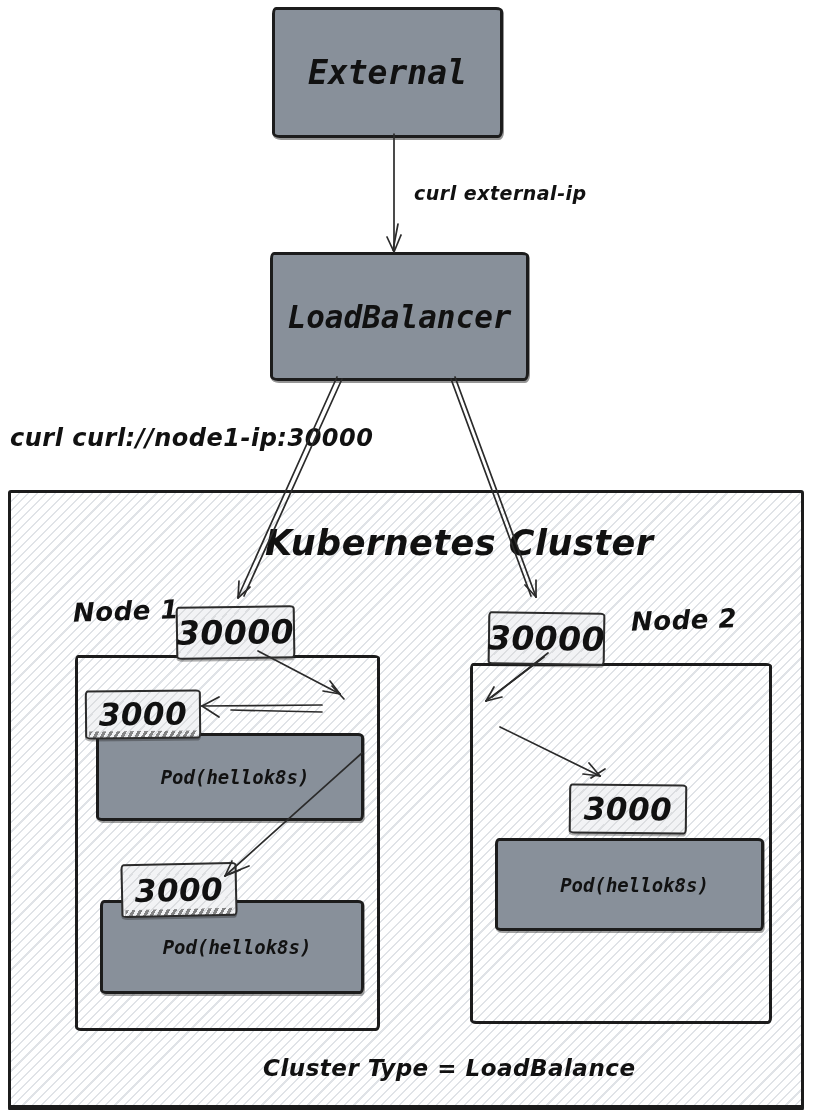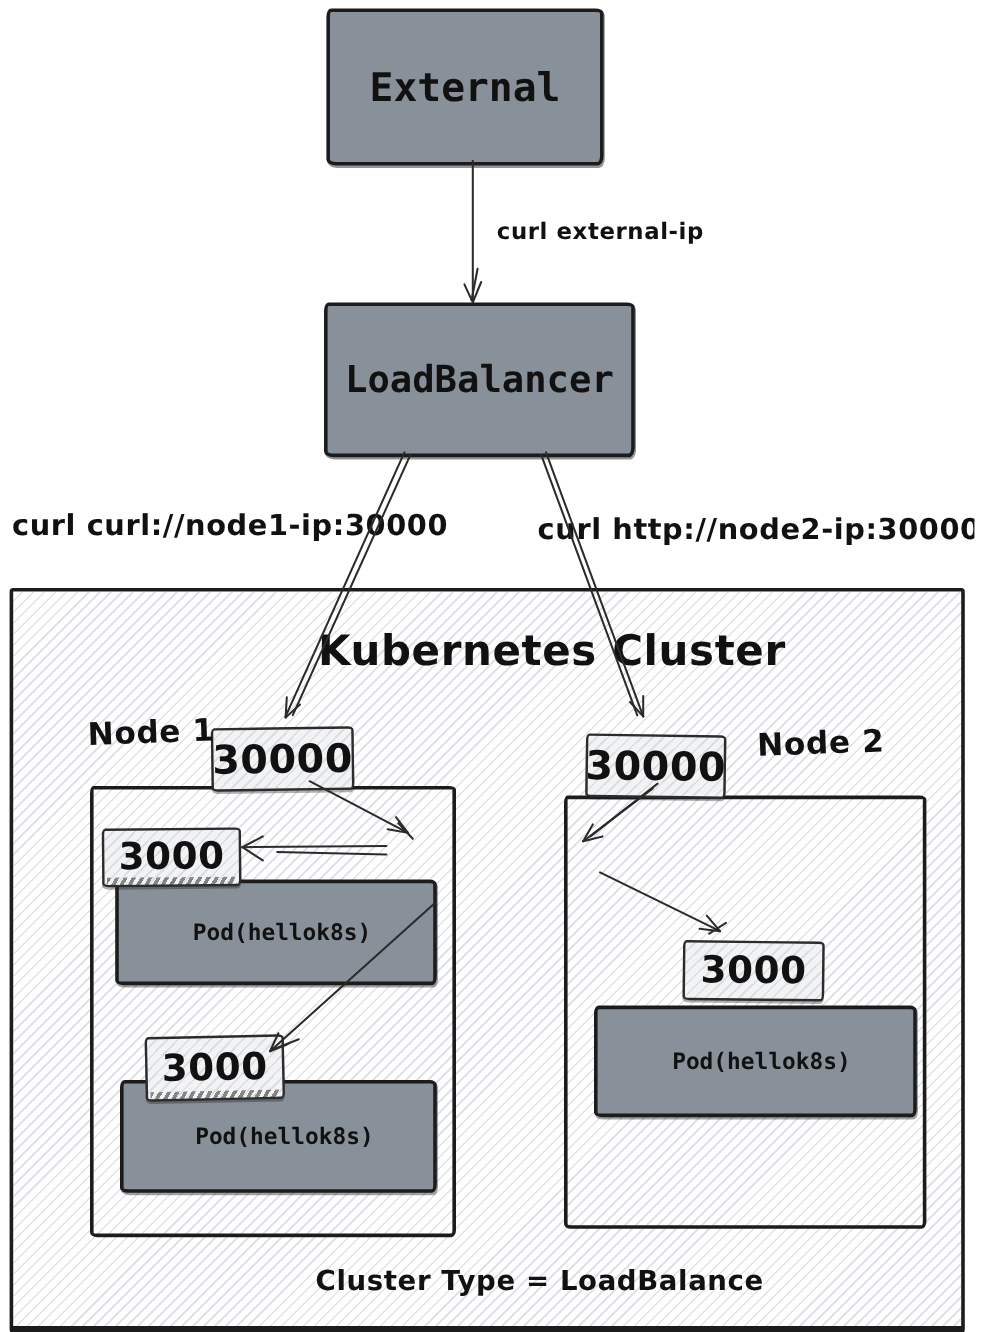--- a/index.html
+++ b/index.html
@@ -1,18 +1,18 @@
 <!DOCTYPE html>
 <html style="--box-fill: #88909a; --border: #1c1c1c; --hatch-line: #e0e3e7; --port-fill: #f2f3f5;"><head>
 <meta charset="utf-8">
 <style>
   html,body{margin:0;padding:0;background:#ffffff;}
   #stage{
     position:relative;width:812px;height:1110px;background:#ffffff;
-    font-family:"DejaVu Sans",sans-serif;color:#111;overflow:hidden;
+    font-family:"DejaVu Sans",sans-serif;color:#111;overflow:hidden;font-style:italic;
   }
   .mono{font-family:"DejaVu Sans Mono","Liberation Mono",monospace;}
   .hand{font-family:cursive,"DejaVu Sans",sans-serif;font-weight:600;letter-spacing:0.5px;}
   
   .graybox{
     position:absolute;background:var(--box-fill);
     border:3px solid var(--border);
     border-radius:4px 7px 5px 8px / 7px 4px 8px 5px;
     display:flex;align-items:center;justify-content:center;
     box-shadow:1px 2px 0 rgba(20,20,20,0.45);
@@ -67,21 +67,20 @@
     <span>External</span>
   </div>
 
   <div class="lbl hand" style="left:414px;top:182px;font-size:19px;">curl external-ip</div>
 
   <div class="graybox mono" style="left:270px;top:252px;width:253px;height:123px;font-size:31px;justify-content:center;">
     <span>LoadBalancer</span>
   </div>
 
   <div class="lbl hand" style="left:10px;top:424px;font-size:24px;">curl curl://node1-ip:30000</div>
-  <div class="lbl hand" style="left:448px;top:427px;font-size:24px;">curl http://node2-ip:30000</div>
 
   <div id="cluster">
 
     <div class="lbl hand" style="left:254px;top:30px;font-size:35px;">Kubernetes Cluster</div>
 
     <div class="lbl hand" style="left:62px;top:103px;font-size:26px;transform:rotate(-2deg);">Node 1</div>
     <div class="lbl hand" style="left:620px;top:112px;font-size:26px;transform:rotate(-2deg);">Node 2</div>
 
     <div class="nodebox" style="left:64px;top:162px;width:299px;height:370px;"></div>
 

